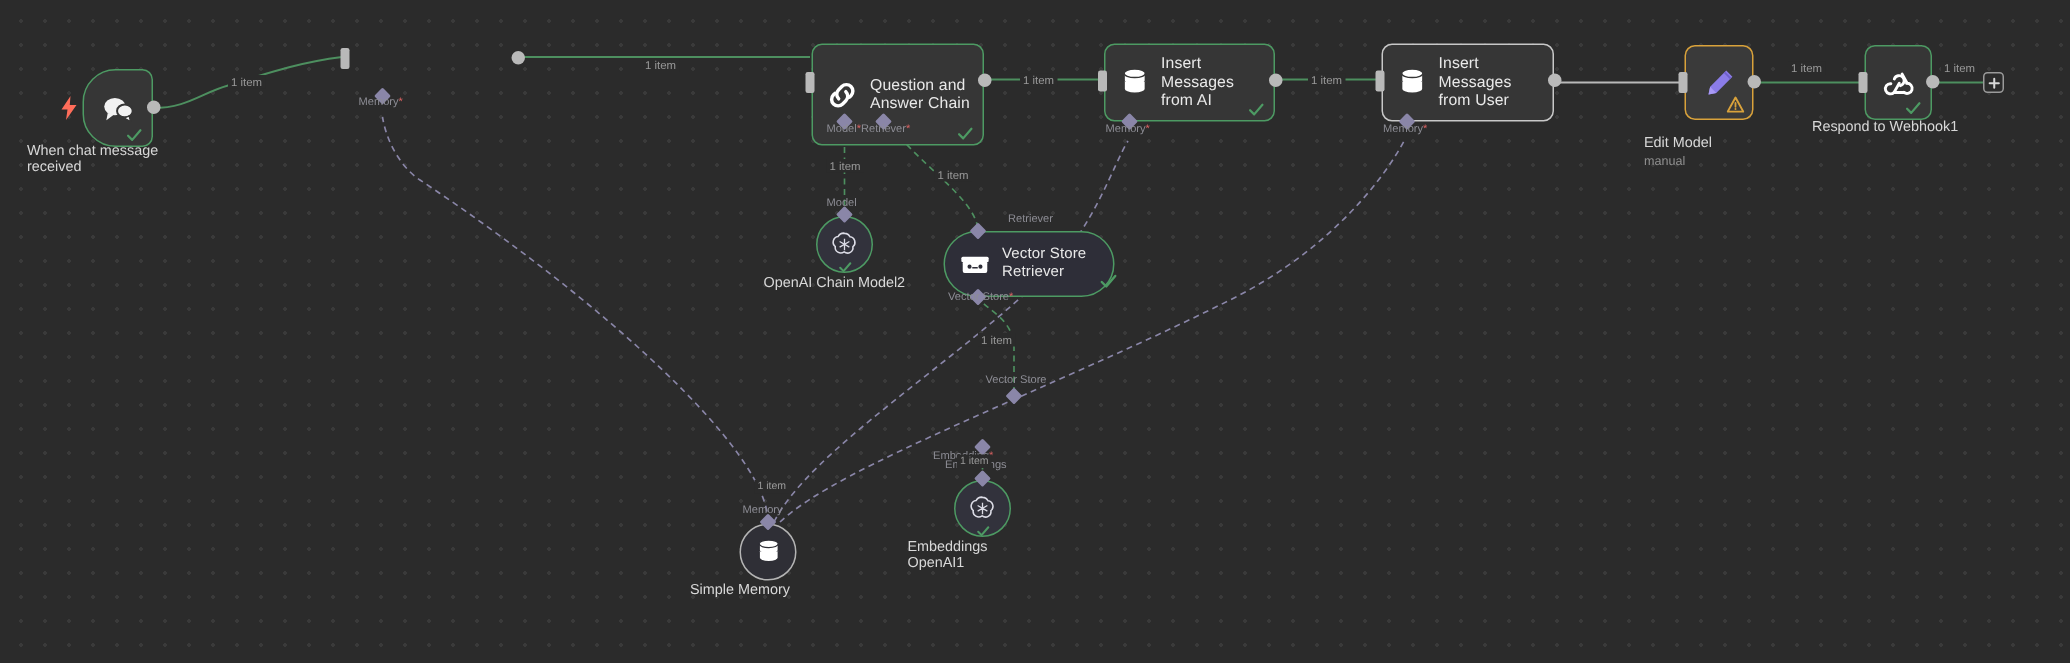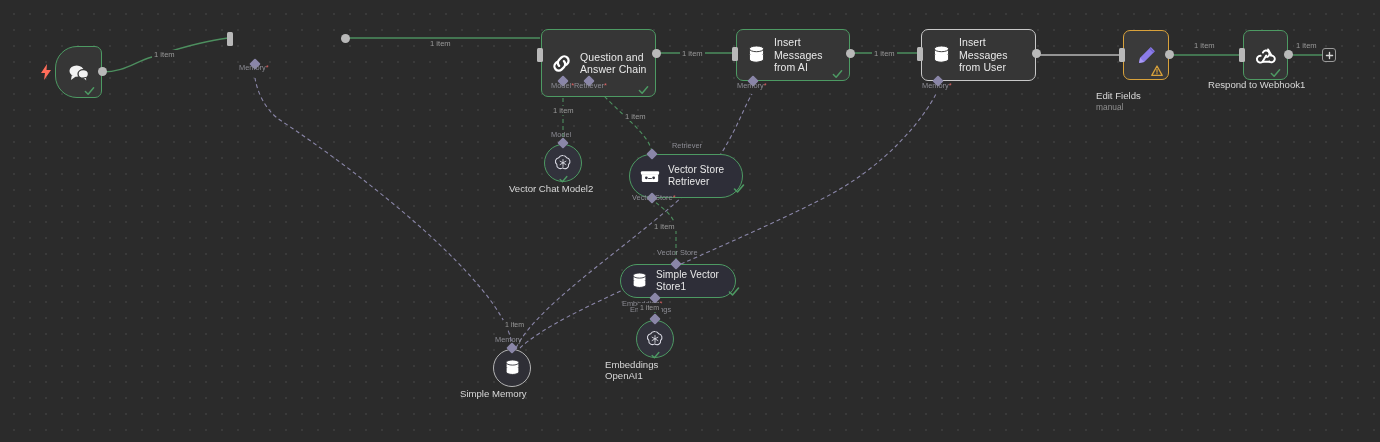--- a/index.html
+++ b/index.html
@@ -254,20 +254,21 @@
         <path d="M20 15 L21 19 L16.5 16.5 Z" fill="#f2f2f2" stroke="#363636" stroke-width="1"></path>
       </svg>
     </span>
     <span class="tick">
       <svg viewBox="0 0 12 12" width="11" height="11">
         <path d="M1.5 6 L4.5 9 L10.5 2" fill="none" stroke="#4d9a63" stroke-width="1.6" stroke-linecap="round" stroke-linejoin="round"></path>
       </svg>
     </span>
   </div>
   <div class="port-out" style="left:98px;top:67px;"></div>
+  <div class="caption" style="left:18px;top:95px;width:120px;">When chat message received</div>
 
   <div class="port-in" style="left:227px;top:32px;"></div>
   <div class="port-out" style="left:341px;top:34px;"></div>
   <div class="port-sub" style="left:251px;top:60px;"></div>
   <div class="plabel" style="left:239px;top:64px;"><span>Memory</span><span class="req">*</span></div>
   <div class="elabel" style="left:152px;top:50px;">1 item</div>
 
   <div class="node" style="left:541px;top:29px;width:115px;height:68px;">
     <span class="node-icon" style="margin-left:9px;">
       <svg viewBox="0 0 22 22" width="21" height="21">
@@ -348,21 +349,21 @@
       <svg viewBox="0 0 12 12" width="12" height="12">
         <path d="M6 1 L11.2 10.4 L0.8 10.4 Z" fill="none" stroke="#d9a23b" stroke-width="1.3" stroke-linejoin="round"></path>
         <path d="M6 4.6 v2.6" stroke="#d9a23b" stroke-width="1.2" stroke-linecap="round"></path>
         <circle cx="6" cy="8.7" r="0.65" fill="#d9a23b"></circle>
       </svg>
     </span>
   </div>
   <div class="port-in" style="left:1119px;top:48px;"></div>
   <div class="port-out" style="left:1165px;top:50px;"></div>
   <div class="caption" style="left:1096px;top:79px;width:100px;">
-    <span>Edit Fields</span>
+    <span>Edit Model</span>
     <span class="sub">manual</span>
   </div>
   <div class="elabel" style="left:1192px;top:41px;">1 item</div>
 
   <div class="node" style="left:1243px;top:30px;width:45px;height:50px;justify-content:center;">
     <span class="node-icon">
       <svg viewBox="0 0 24 24" width="22" height="22">
         <g fill="none" stroke="#fff" stroke-width="2.1" stroke-linecap="round">
           <path d="M8.6 9.4 a3.7 3.7 0 1 1 4.4 4.9"></path>
           <path d="M12.2 12.6 L8.4 19.2"></path>
@@ -398,21 +399,21 @@
       </svg>
     </span>
     <span class="tick">
       <svg viewBox="0 0 12 12" width="9" height="9">
         <path d="M1.5 6 L4.5 9 L10.5 2" fill="none" stroke="#4d9a63" stroke-width="1.8" stroke-linecap="round" stroke-linejoin="round"></path>
       </svg>
     </span>
   </div>
   <div class="port-sub" style="left:559px;top:139px;"></div>
   <div class="plabel" style="left:551px;top:131px;">Model</div>
-  <div class="caption" style="left:509px;top:183px;width:108px;">Vector Chat Model2</div>
+  <div class="caption" style="left:509px;top:183px;width:108px;">OpenAI Chain Model2</div>
 
   <div class="pill" style="left:629px;top:154px;width:114px;height:44px;">
     <span class="node-icon" style="margin-left:10px;">
       <svg viewBox="0 0 22 18" width="20" height="17">
         <rect x="2" y="6.5" width="18" height="8.5" rx="1.4" fill="#fff"></rect>
         <rect x="1" y="3.2" width="20" height="4" rx="1.1" fill="#fff"></rect>
         <circle cx="7" cy="10.4" r="1.5" fill="#2e2e38"></circle>
         <circle cx="15" cy="10.4" r="1.5" fill="#2e2e38"></circle>
         <path d="M9 11.2 h4" stroke="#2e2e38" stroke-width="1"></path>
       </svg>
@@ -423,36 +424,20 @@
       <svg viewBox="0 0 12 12" width="12" height="12">
         <path d="M1.5 6 L4.5 9 L10.5 2" fill="none" stroke="#4d9a63" stroke-width="1.6" stroke-linecap="round" stroke-linejoin="round"></path>
       </svg>
     </span>
   </div>
   <div class="port-sub" style="left:648px;top:150px;"></div>
   <div class="port-sub" style="left:648px;top:194px;"></div>
   <div class="plabel" style="left:672px;top:142px;">Retriever</div>
   <div class="plabel" style="left:632px;top:194px;"><span>Vector Store</span><span class="req">*</span></div>
 
-  <div class="pill" style="left:620px;top:264px;width:116px;height:34px;">
-    <span class="node-icon" style="margin-left:10px;">
-      <svg viewBox="0 0 20 22" width="17" height="19">
-        <ellipse cx="10" cy="4" rx="7.5" ry="3" fill="#fff"></ellipse>
-        <path d="M2.5 4 v5 a7.5 3 0 0 0 15 0 V4" fill="#fff" stroke="#2e2e38" stroke-width="1.1"></path>
-        <path d="M2.5 10 v5 a7.5 3 0 0 0 15 0 V10" fill="#fff" stroke="#2e2e38" stroke-width="1.1"></path>
-        <ellipse cx="10" cy="4" rx="7.5" ry="3" fill="none" stroke="#2e2e38" stroke-width="1"></ellipse>
-      </svg>
-    </span>
-    <span class="node-title" style="margin-left:8px;">Simple Vector Store1</span>
-    <span class="pill-tick" style="right:-5px;bottom:1px;">
-      <svg viewBox="0 0 12 12" width="12" height="12">
-        <path d="M1.5 6 L4.5 9 L10.5 2" fill="none" stroke="#4d9a63" stroke-width="1.6" stroke-linecap="round" stroke-linejoin="round"></path>
-      </svg>
-    </span>
-  </div>
   <div class="port-sub" style="left:672px;top:260px;"></div>
   <div class="port-sub" style="left:651px;top:294px;"></div>
   <div class="plabel" style="left:657px;top:249px;">Vector Store</div>
   <div class="plabel" style="left:622px;top:300px;"><span>Embedding</span><span class="req">*</span></div>
   <div class="elabel" style="left:652px;top:222px;">1 item</div>
 
   <div class="circle-node" style="left:636px;top:320px;">
     <span class="node-icon">
       <svg viewBox="0 0 24 24" width="20" height="20">
         <path d="M12 3.1 c2 0 3.6 1.1 4.4 2.7 c1.8 .2 3.3 1.5 3.8 3.3 c.5 1.8 -.2 3.6 -1.5 4.7 c.3 1.8 -.5 3.6 -2.1 4.5 c-1.6 .9 -3.5 .7 -4.9 -.4 c-1.5 1-3.4 1.1 -5 .2 c-1.6 -.9 -2.4 -2.7 -2.1 -4.5 c-1.3 -1.1 -2 -2.9 -1.5 -4.7 c.5 -1.8 2 -3.1 3.8 -3.3 c.8 -1.6 2.5 -2.7 4.4 -2.7 z" fill="none" stroke="#dcdce6" stroke-width="1.25"></path>

